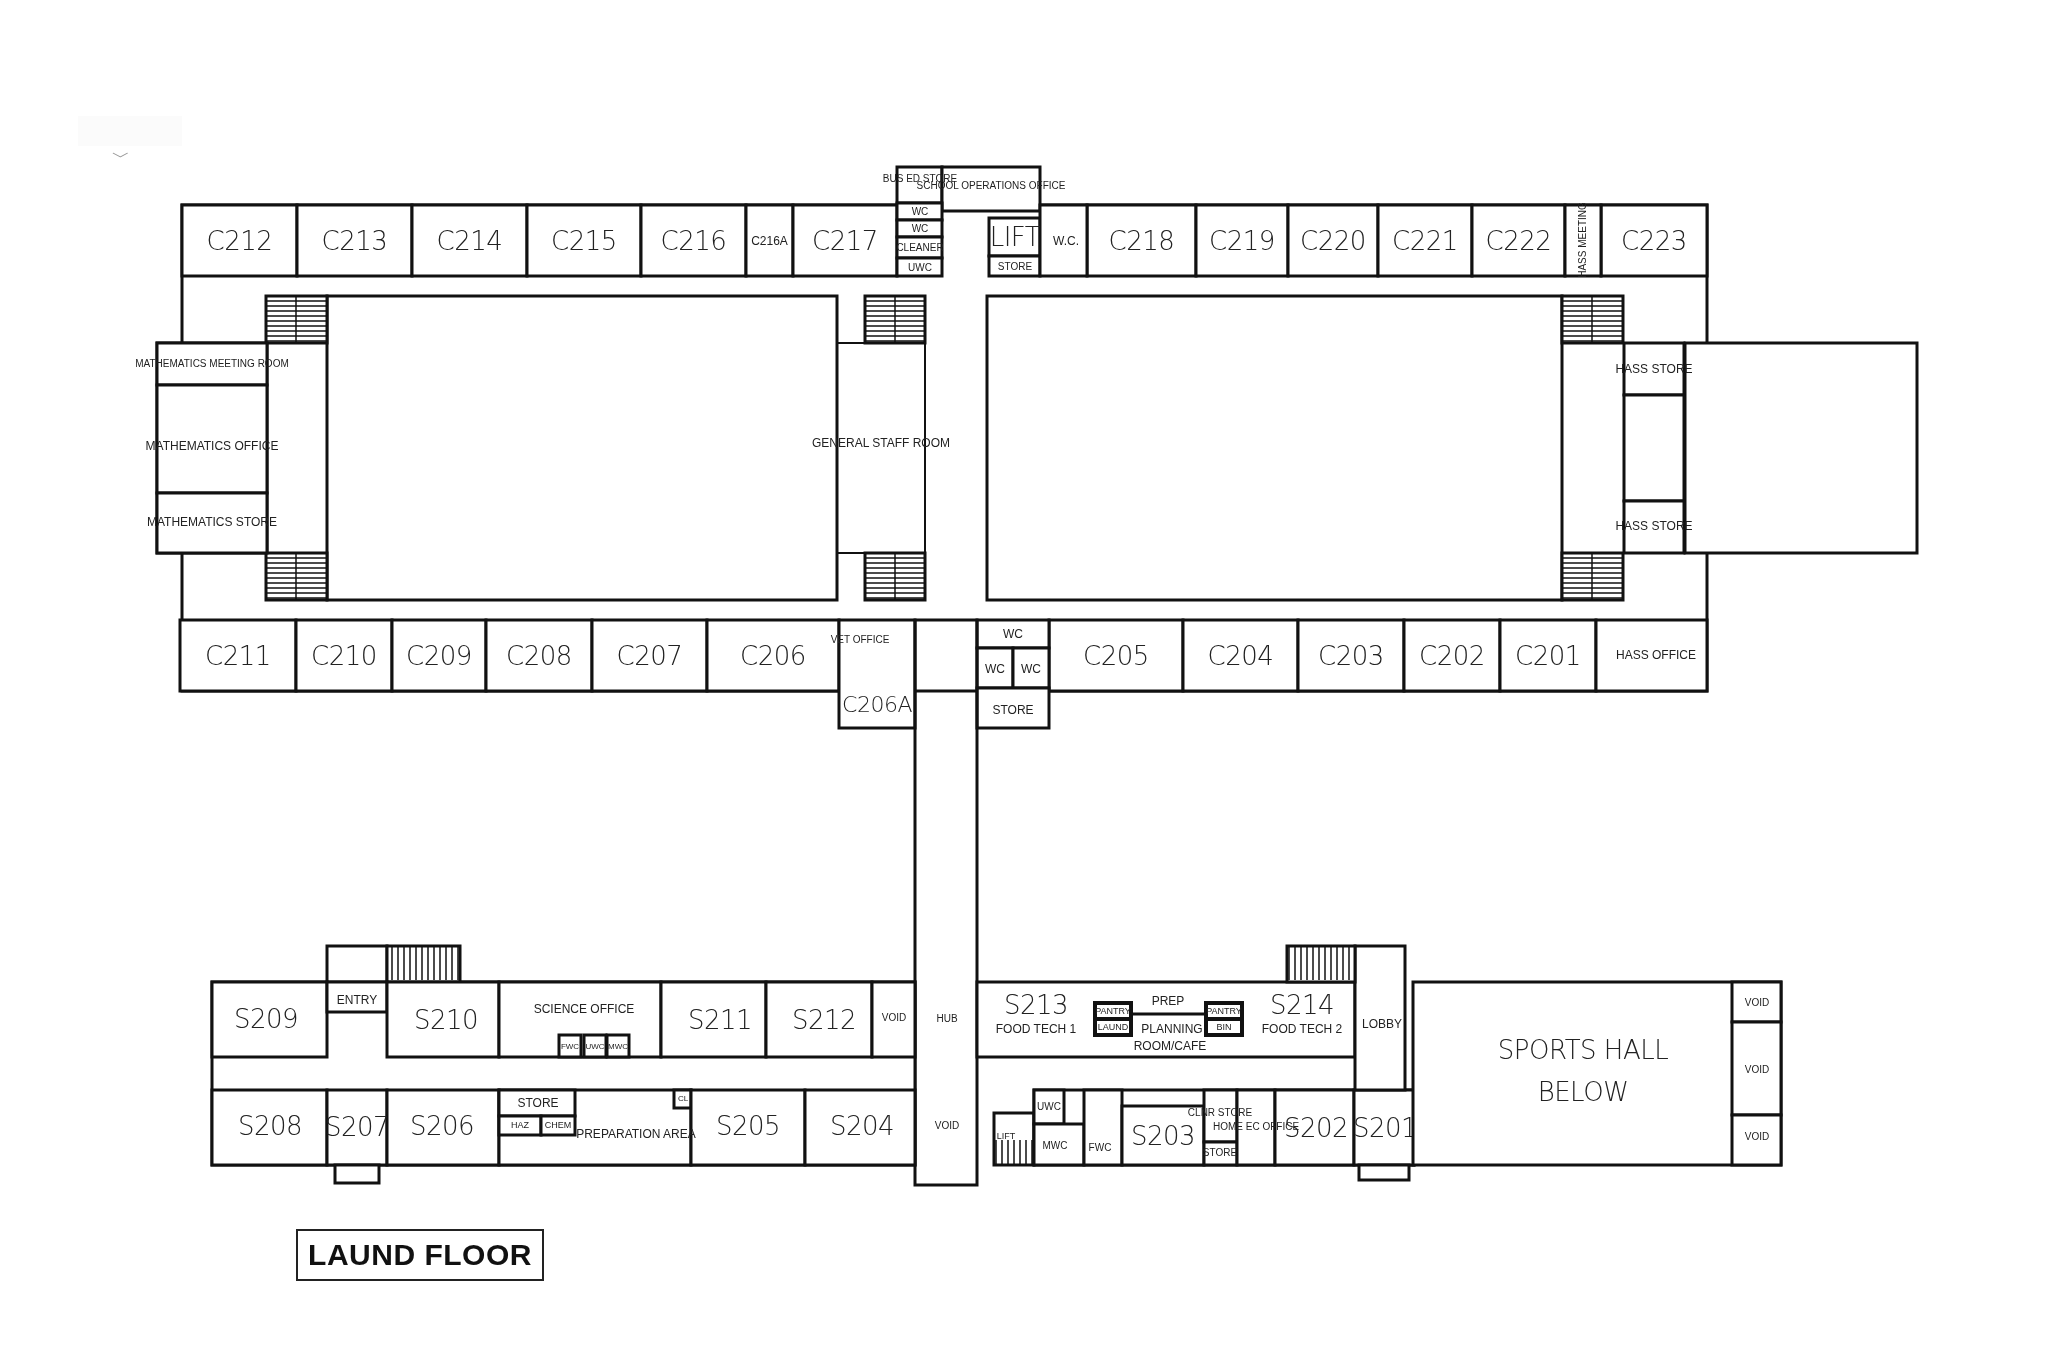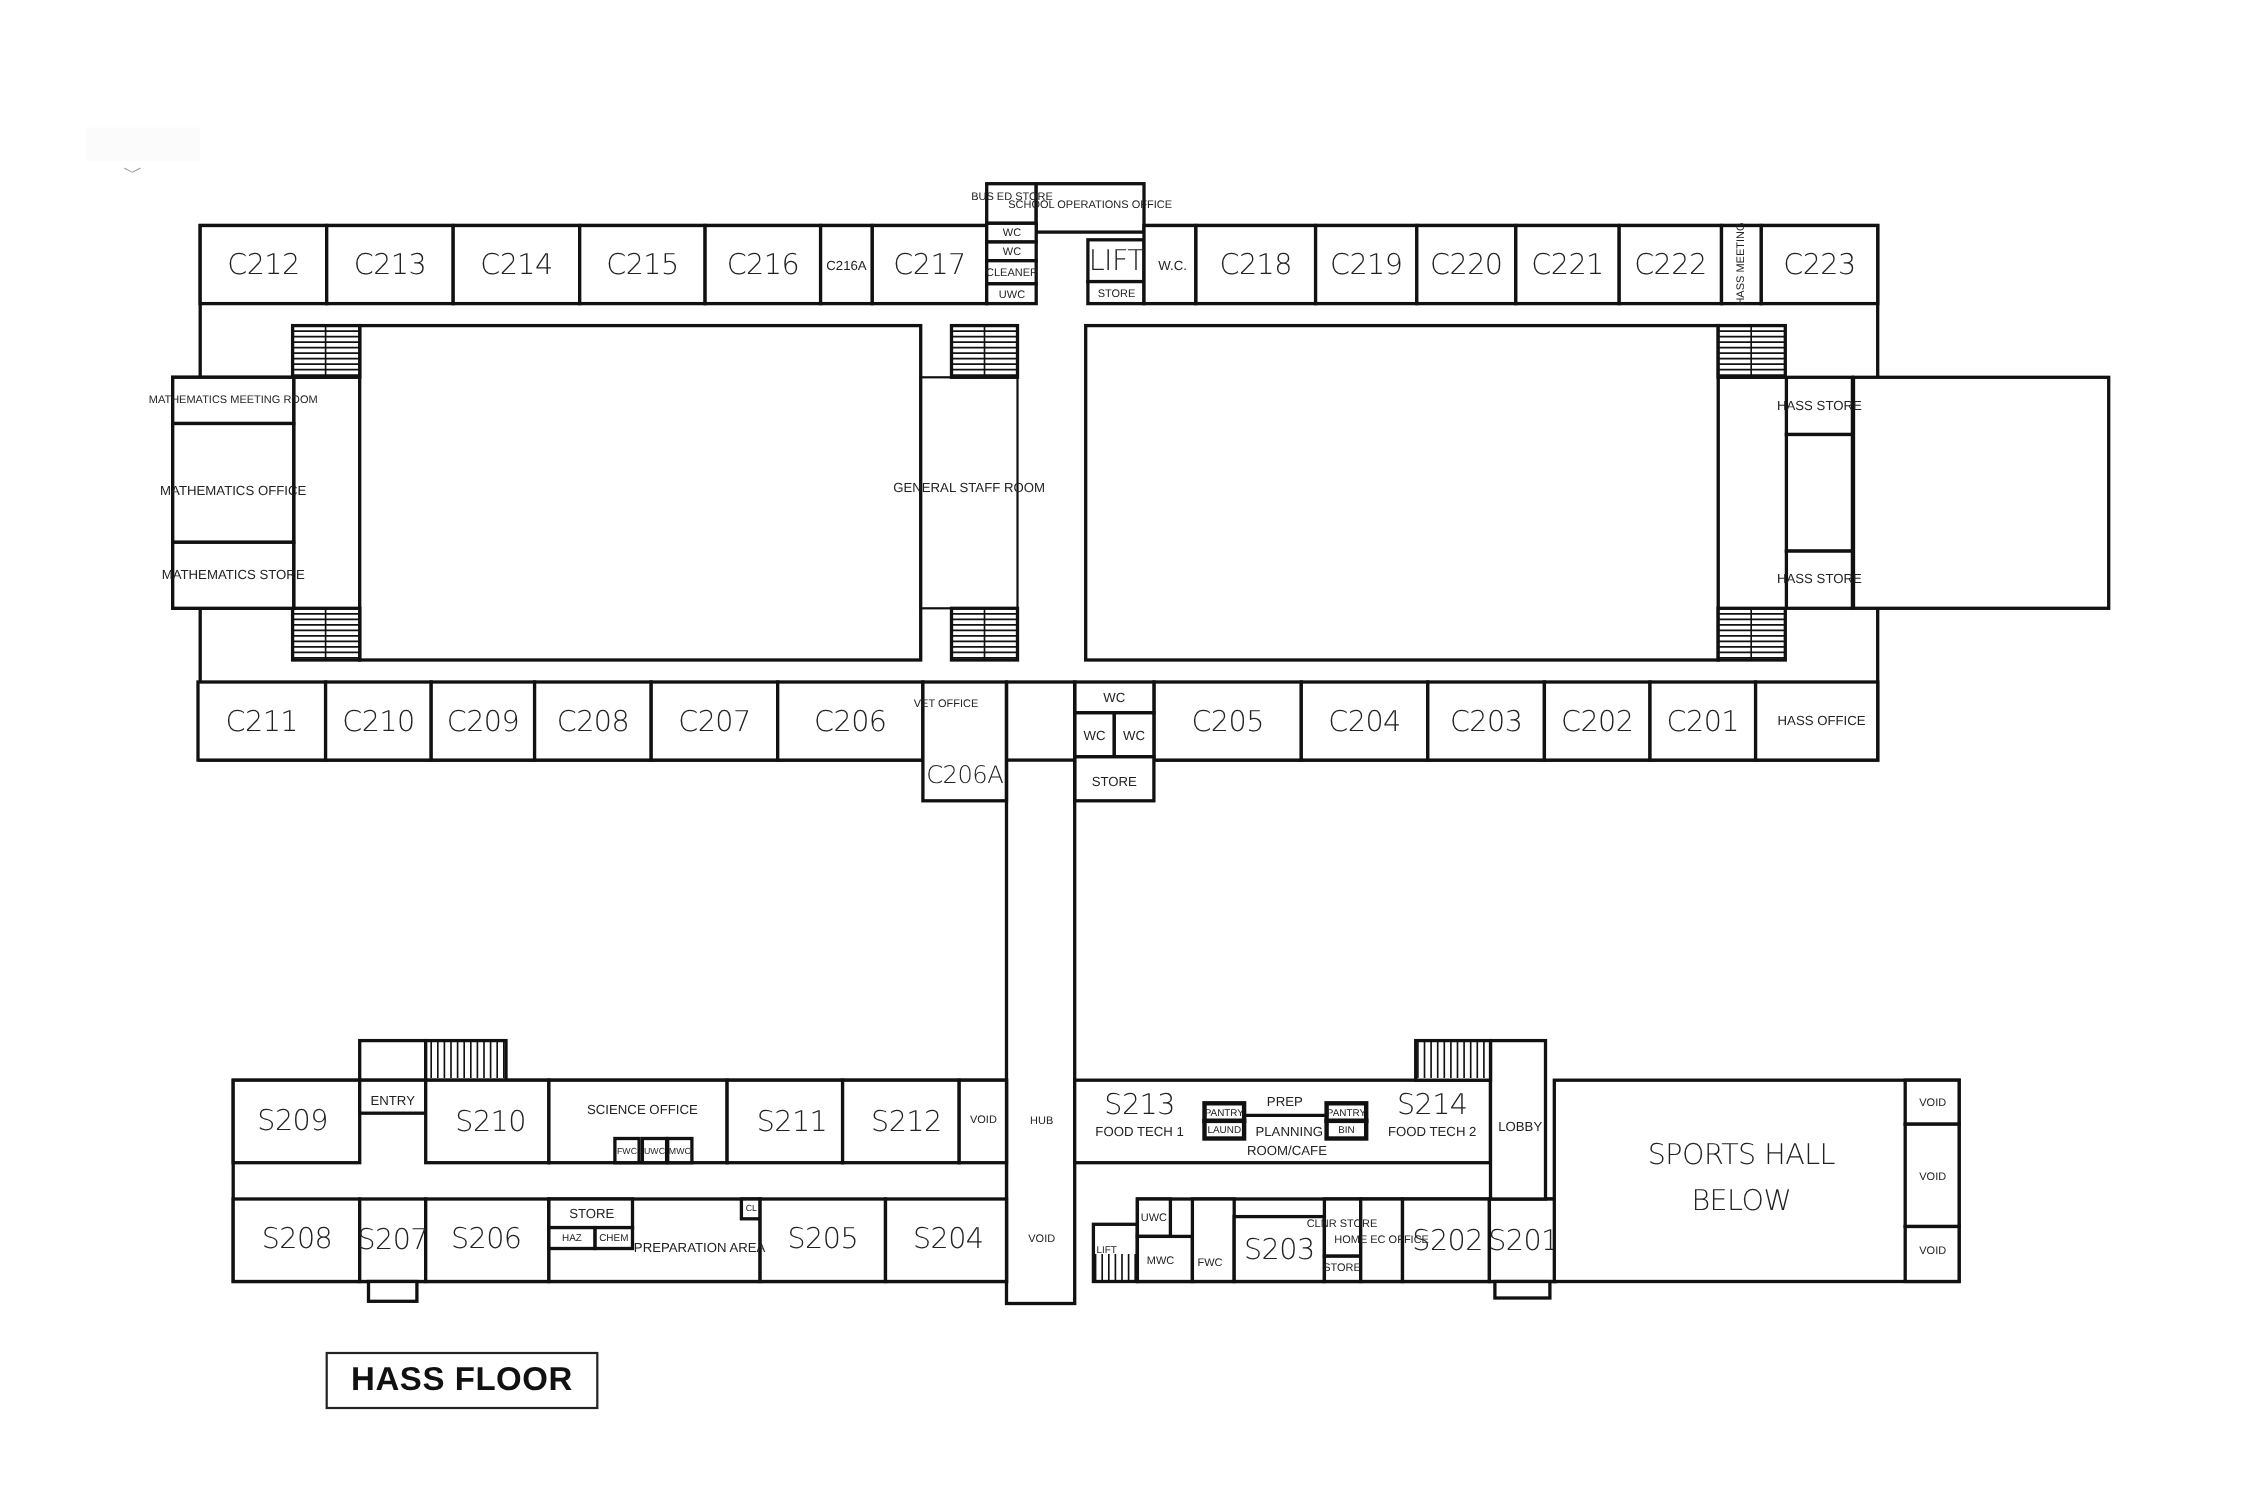--- a/index.html
+++ b/index.html
@@ -372,13 +372,13 @@
     <rect class="w" x="1732" y="1022" width="49" height="93"></rect>
     <rect class="w" x="1732" y="1115" width="49" height="50"></rect>
     <text class="lbl big" x="1583" y="1051">SPORTS HALL</text>
     <text class="lbl big" x="1583" y="1093">BELOW</text>
     <text class="lbl xs" x="1757" y="1003">VOID</text>
     <text class="lbl xs" x="1757" y="1070">VOID</text>
     <text class="lbl xs" x="1757" y="1137">VOID</text>
   </g>
 </svg>
 
-<div class="title-box">HASS FLOOR</div>
+<div class="title-box">LAUND FLOOR</div>
 
 </body></html>

